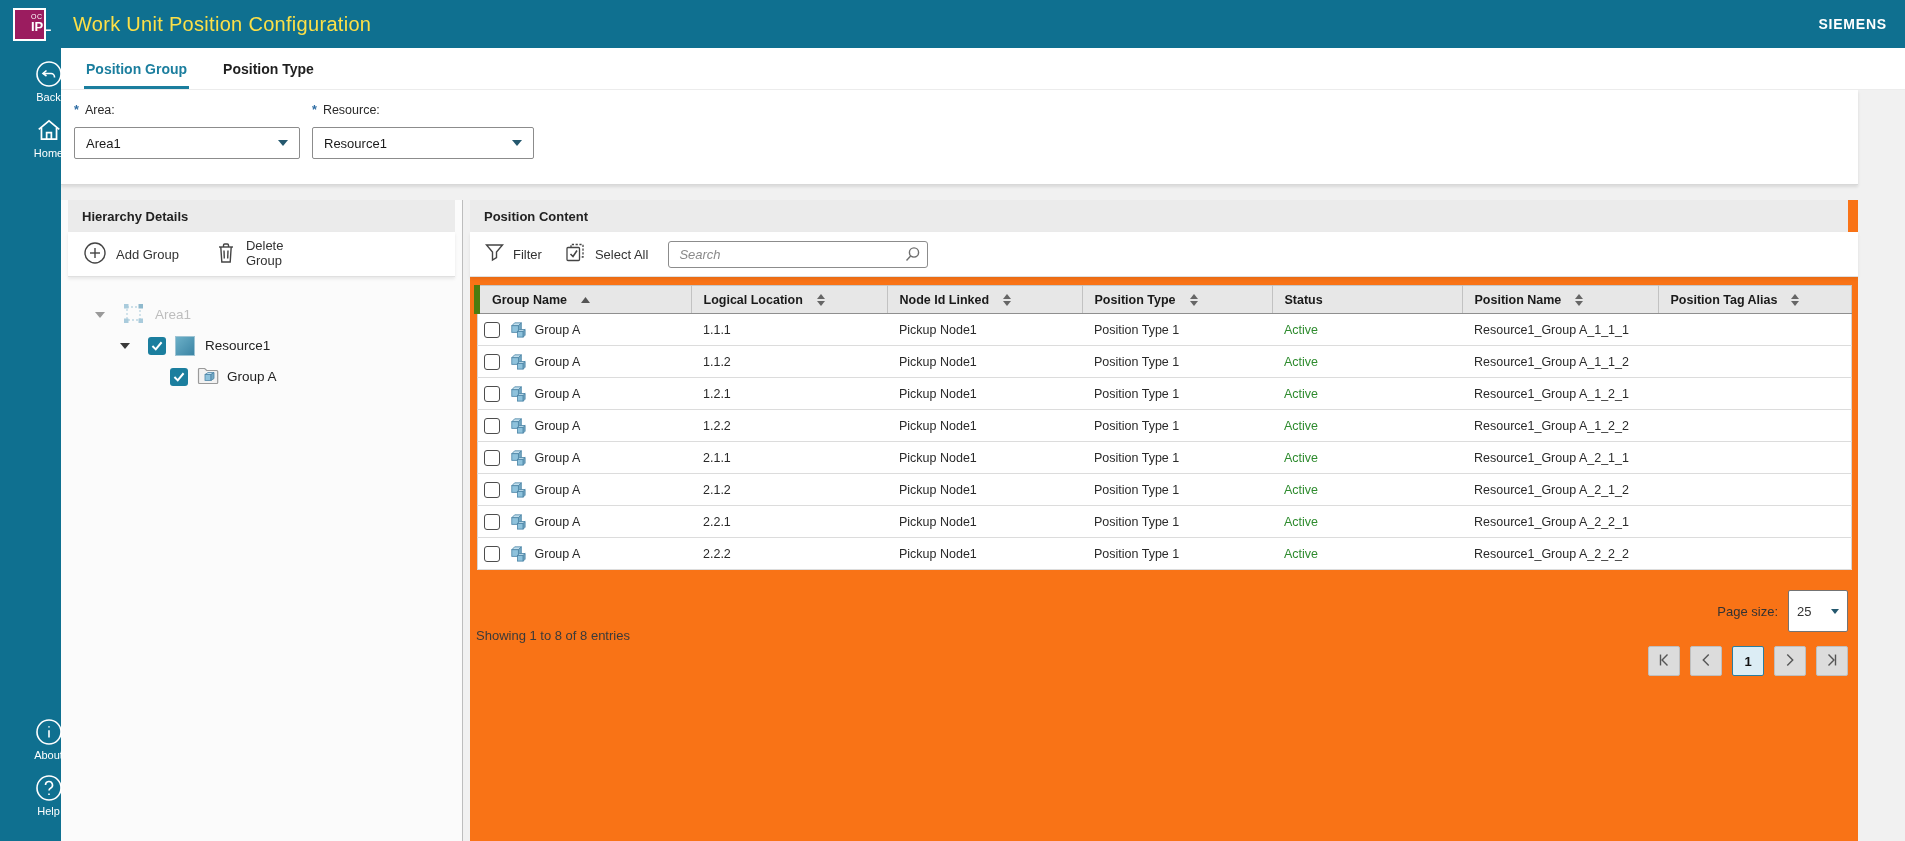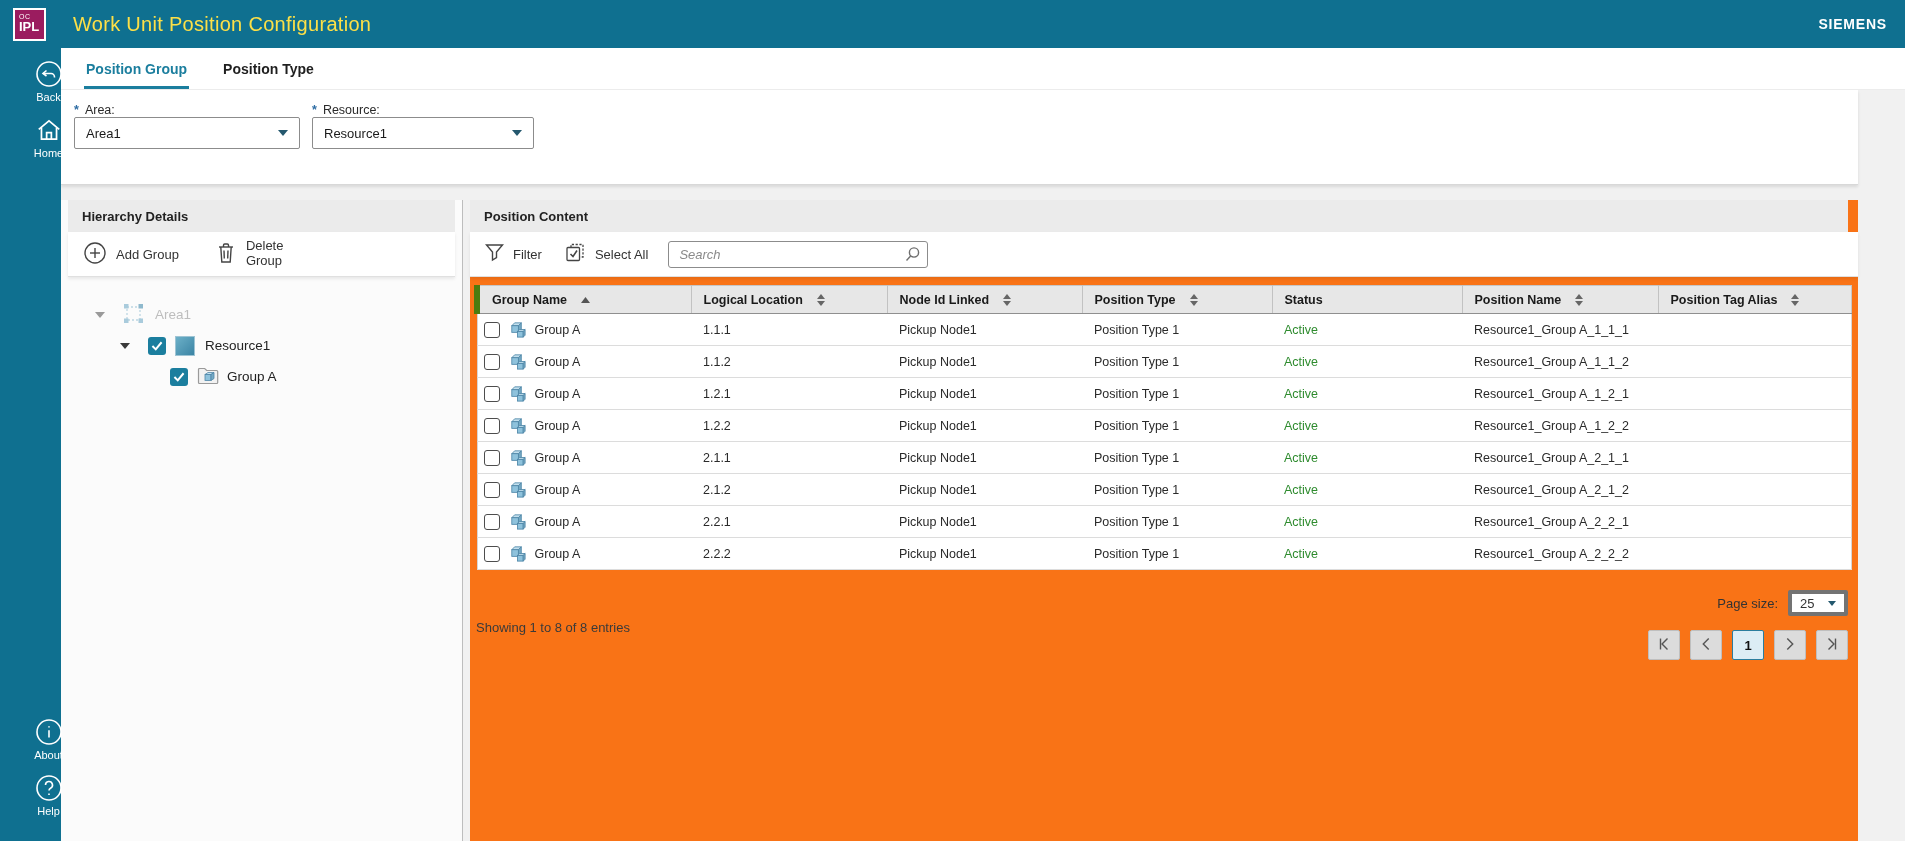--- a/index.html
+++ b/index.html
@@ -3,21 +3,21 @@
 <meta charset="utf-8">
 <title>Work Unit Position Configuration</title>
 <style>
   * { margin:0; padding:0; box-sizing:border-box; }
   html,body { background:#e9e9e9; }
   body { font-family:"Liberation Sans", sans-serif; }
   .app { position:relative; width:1905px; height:841px; background:#f1f1f1; overflow:hidden; }
 
   
   .app-header { position:absolute; left:0; top:0; width:100%; height:48px; background:#0f7090; display:flex; align-items:center; z-index:30; }
-  .logo { width:33px; height:33px; margin-left:13px; background:#9b1c5f; border:2px solid #fff; display:flex; flex-direction:column; justify-content:center; color:#fff; padding-left:4px; }
+  .logo { width:33px; height:33px; margin-left:13px; background:#9b1c5f; border:2px solid #fff; display:flex; flex-direction:column; justify-content:center; color:#fff; padding-left:16px; }
   .logo-oc { font-size:7px; line-height:1; letter-spacing:.5px; }
   .logo-ipl { font-size:13px; font-weight:bold; line-height:1.1; }
   .app-title { margin-left:27px; font-size:20px; font-weight:normal; color:#fde047; letter-spacing:.3px; }
   .brand { margin-left:auto; margin-right:18px; color:#fff; font-weight:bold; font-size:14px; letter-spacing:.8px; }
 
   
   .app-sidebar { position:absolute; left:0; top:48px; width:61px; bottom:0; background:#0f7090; display:flex; flex-direction:column; align-items:center; padding-top:12px; z-index:25;padding-left:36px; }
   .side-btn { display:flex; flex-direction:column; align-items:center; gap:3px; color:#fff; font-size:11px; margin-bottom:13px; cursor:pointer; }
   .side-spacer { flex:1; }
   .side-btn.help { margin-bottom:24px; }
@@ -27,21 +27,21 @@
   .main { position:absolute; left:61px; top:48px; right:0; bottom:0; background:#f1f1f1; }
   .tab-bar { position:absolute; top:0; left:0; right:0; height:42px; background:#fff; display:flex; align-items:stretch; padding-left:25px; gap:36px; border-bottom:1px solid #ececec; z-index:5; }
   .tab { font-size:14px; font-weight:bold; color:#1f1f1f; position:relative; display:flex; align-items:center; cursor:pointer; }
   .tab.active { color:#1b7e9e; }
   .tab.active::after { content:""; position:absolute; left:-2px; right:-2px; bottom:0; height:3px; background:#1b7e9e; }
 
   .filter-row { position:absolute; top:42px; left:0; width:1797px; height:95px; background:#fff; border-bottom:1px solid #d8d8d8; box-shadow:0 2px 3px rgba(0,0,0,.10); z-index:4; }
   .field { position:absolute; top:13px; }
   .field-area { left:13px; width:226px; }
   .field-resource { left:251px; width:222px; }
-  .field-label { font-size:12.5px; color:#2a2a2a; }
+  .field-label { font-size:12.5px; color:#2a2a2a; margin-bottom:10px; }
   .req { color:#2f6da4; margin-right:6px; font-weight:bold; }
   .select-box { height:32px; border:1px solid #8c8c8c; border-radius:2px; background:#fff; display:flex; align-items:center; justify-content:space-between; padding:0 11px; font-size:13px; color:#1a1a1a; cursor:pointer; }
   .dd-arrow { width:0; height:0; border-left:5px solid transparent; border-right:5px solid transparent; border-top:6px solid #24586e; }
 
   
   .side-panel-right { position:absolute; left:1797px; top:42px; width:47px; bottom:0; background:#fdfdfd; border-left:1px solid #c9c9c9; z-index:6; display:flex; flex-direction:column; align-items:center; }
   .plant-btn { margin-top:26px; display:flex; flex-direction:column; align-items:center; gap:5px; font-size:10.5px; color:#333; text-align:center; cursor:pointer; }
   .plant-btn .lbl { width:44px; line-height:1.2; }
 
   
@@ -92,21 +92,21 @@
   .pc-table td:first-child { border-left:1px solid #d5d5d5; padding-left:6px; }
   .pc-table td:last-child { border-right:1px solid #d5d5d5; }
   .cell-first { display:flex; align-items:center; gap:8px; }
   .status-active { color:#2e8b2e; }
 
   
   .table-footer { display:flex; justify-content:space-between; align-items:center; margin:20px 10px 0 6px; }
   .showing { font-size:13px; color:#3a3a3a; margin-top:4px; }
   .paging { display:flex; flex-direction:column; align-items:flex-end; gap:14px; }
   .page-size-row { display:flex; align-items:center; gap:10px; font-size:13px; color:#333; }
-  .page-size-select { width:60px; height:26px; border:4px solid #737373; border-radius:2px; background:#fff; display:flex; align-items:center; justify-content:space-between; padding:0 8px; font-size:13px; cursor:pointer; }
+  .page-size-select { width:60px; height:42px; border:1px solid #737373; border-radius:2px; background:#fff; display:flex; align-items:center; justify-content:space-between; padding:0 8px; font-size:13px; cursor:pointer; }
   .page-size-select .dd-arrow { border-top-width:5px; border-left-width:4px; border-right-width:4px; }
   .pg-row { display:flex; }
   .pg-btn { width:32px; height:30px; background:#dcdcdc; border:1px solid #bfbfbf; border-radius:2px; display:flex; align-items:center; justify-content:center; margin-left:10px; cursor:pointer; font-size:13px; color:#333; }
   .pg-btn.current { background:#dcedf5; border:1px solid #2a7d9e; font-weight:bold; color:#111; }
 </style>
 </head>
 <body>
 
 <div class="app">
 

